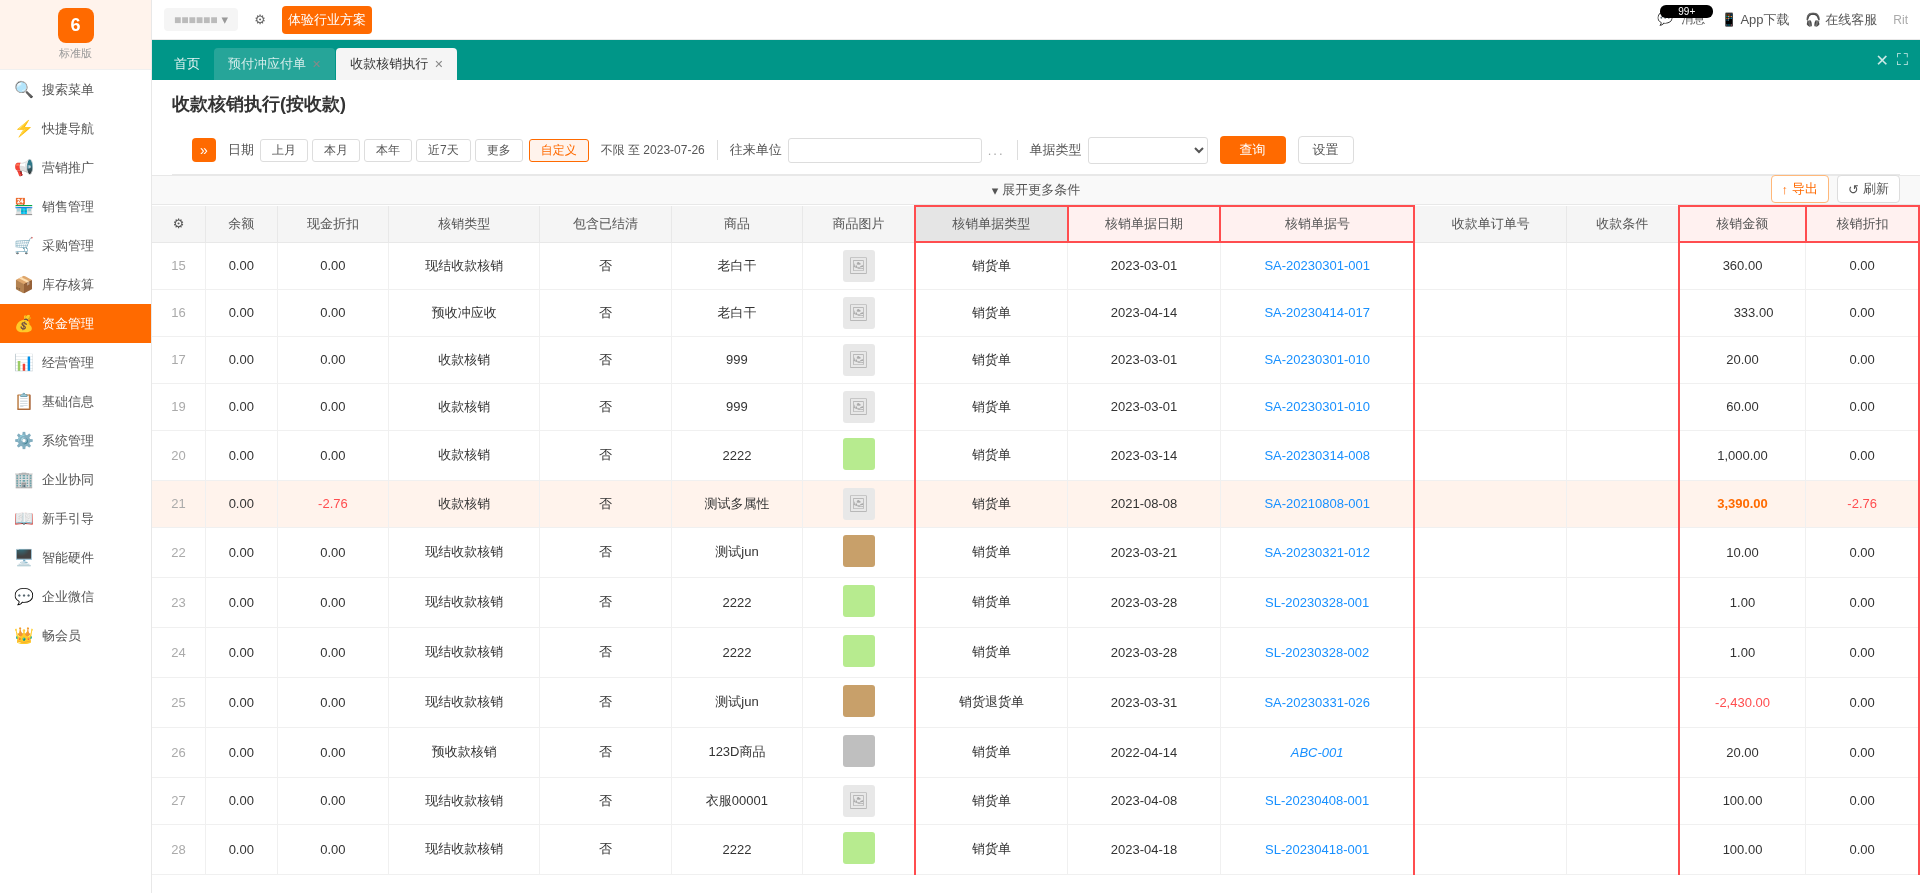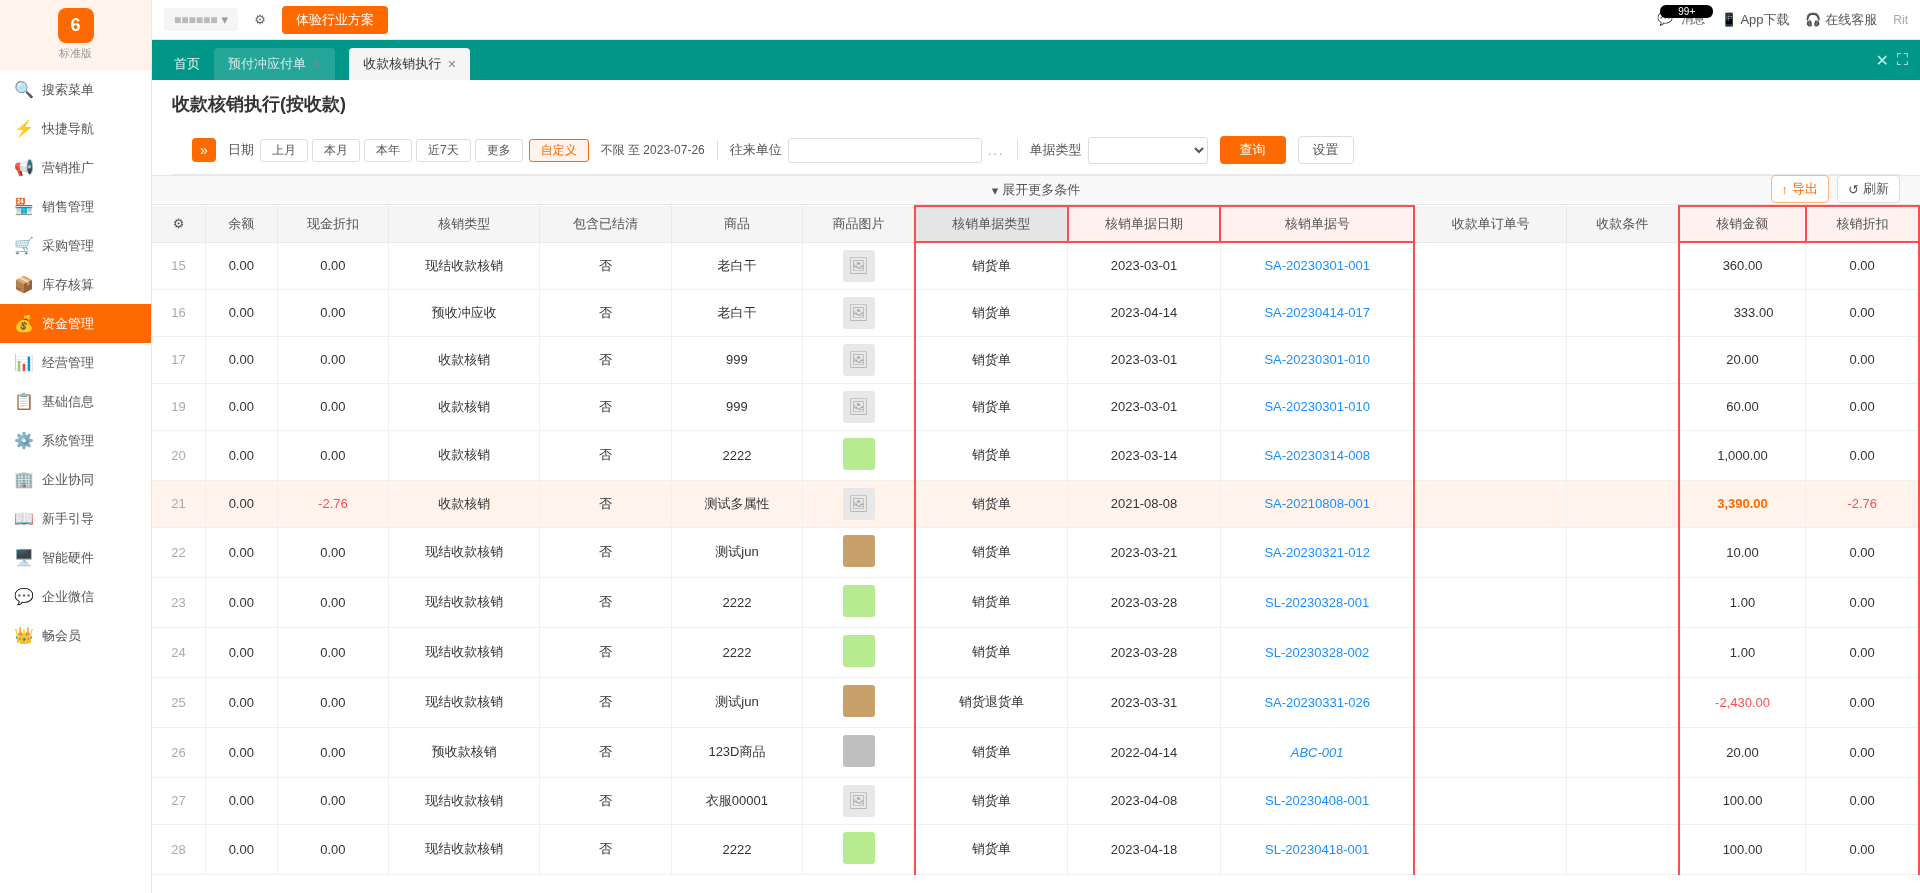--- a/index.html
+++ b/index.html
@@ -29,21 +29,21 @@
       border-radius: 4px;
       padding: 4px 10px;
       cursor: pointer;
       color: #999;
     }
     .industry-btn {
       background: #ff6a00;
       color: #fff;
       border: none;
       border-radius: 4px;
-      padding: 5px 14px;
+      padding: 5px 6px;
       cursor: pointer;
       font-size: 13px;
     }
     .gear-icon-wrap {
       width: 28px; height: 28px;
       display: flex; align-items: center; justify-content: center;
       cursor: pointer; color: #666;
     }
     .top-bar-right {
       display: flex;
@@ -129,21 +129,21 @@
       height: 32px;
       padding: 0 14px;
       display: flex;
       align-items: center;
       gap: 6px;
       cursor: pointer;
       border-radius: 4px 4px 0 0;
       font-size: 13px;
       color: rgba(255,255,255,0.8);
       background: rgba(255,255,255,0.15);
-      margin-right: 14px;
+      margin-right: 1px;
     }
     .tab.active {
       background: #f5f5f5;
       color: #333;
     }
     .tab-close { font-size: 11px; color: #888; cursor: pointer; }
     .tab-home {
       height: 32px;
       padding: 0 14px;
       display: flex;

